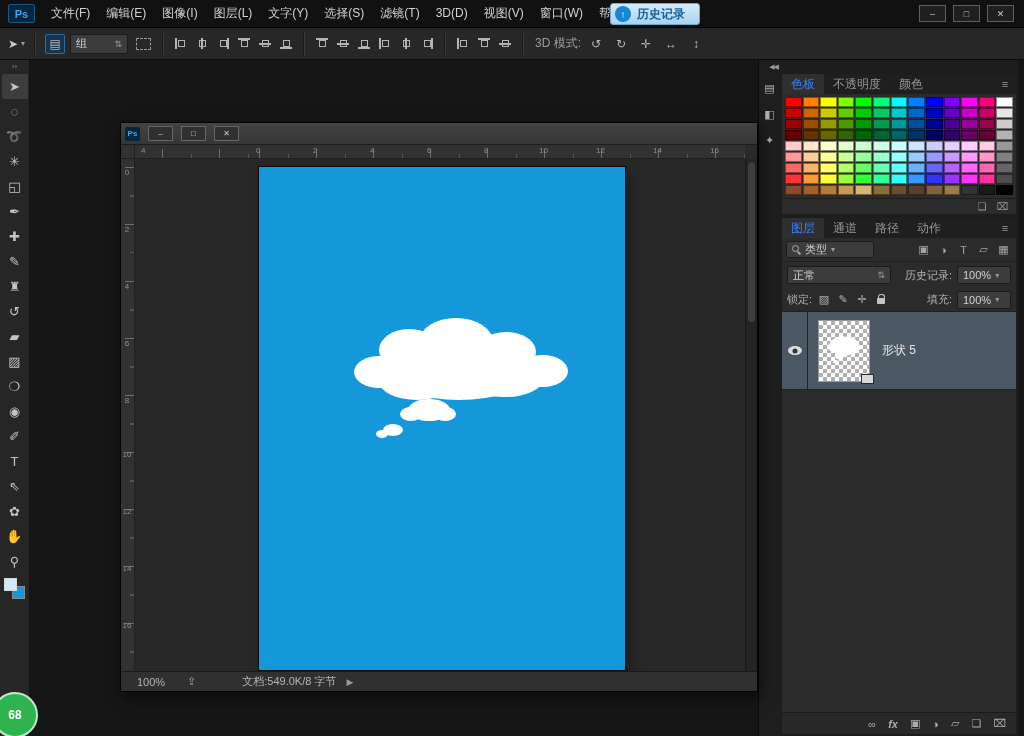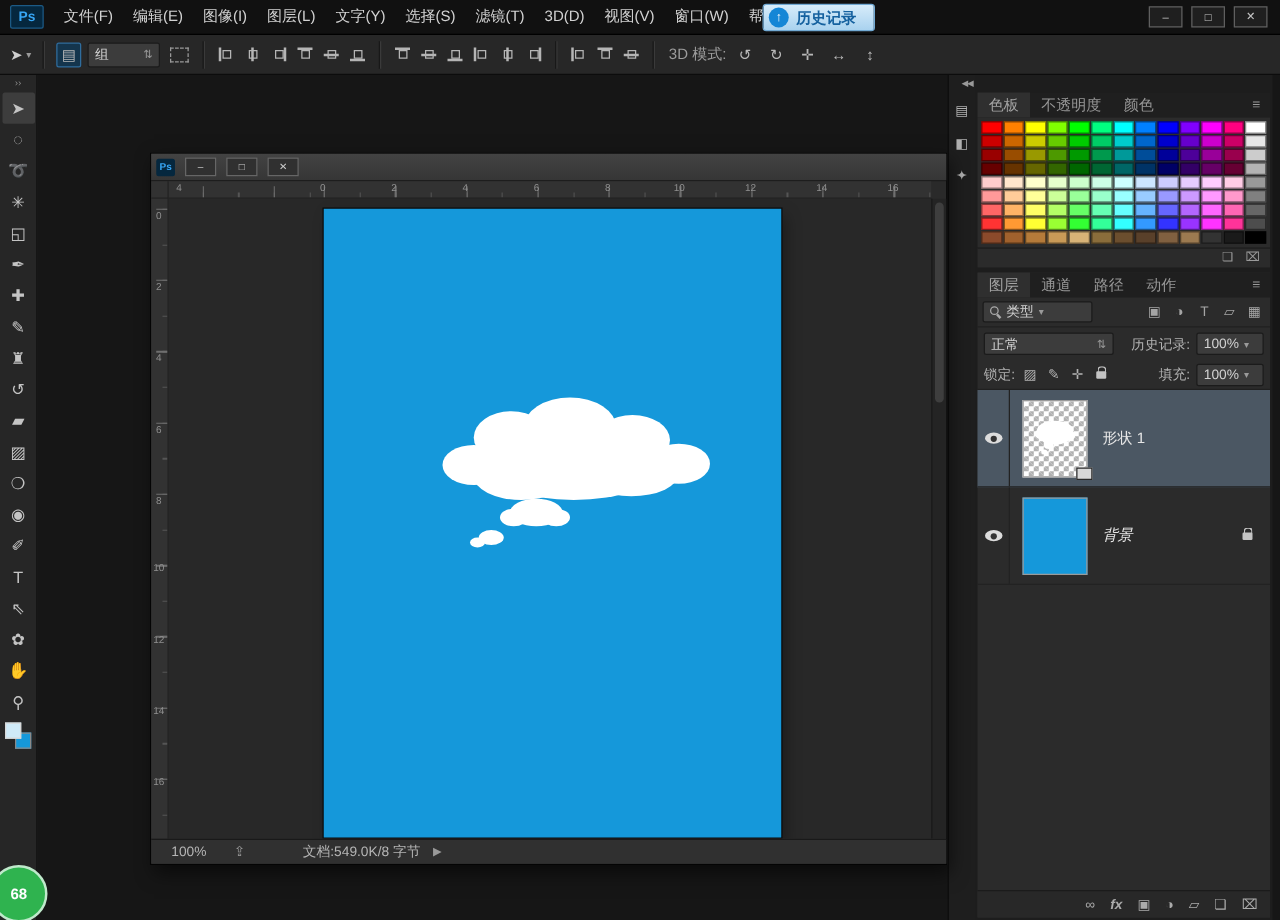--- a/index.html
+++ b/index.html
@@ -75,21 +75,21 @@
 
   
   .dockstrip{position:absolute;left:758px;top:60px;width:22px;height:676px;background:#1e1e1e;border-left:1px solid #0a0a0a;display:flex;flex-direction:column;align-items:center;padding-top:3px;z-index:12}
   .ds-expand{font-size:7px;color:#999;letter-spacing:-1px;align-self:flex-end;margin-right:2px;cursor:pointer}
   .ds-icon{width:18px;height:18px;display:flex;align-items:center;justify-content:center;color:#b0b0b0;font-size:11px;margin-top:8px;cursor:pointer}
 
   
   .dock{position:absolute;left:780px;top:60px;width:238px;height:676px;background:#1d1d1d;padding:14px 2px 2px 2px;z-index:12}
   .tabs{height:20px;background:#1f1f1f;display:flex;align-items:stretch}
   .tab{padding:0 9px;line-height:20px;font-size:12px;color:#969696;cursor:pointer;white-space:nowrap}
-  .tab.active{background:#2f2f2f;color:#a3a3a3}
+  .tab.active{background:#2f2f2f;color:#3b82f6}
   .tab-menu{margin-left:auto;width:22px;text-align:center;line-height:20px;color:#9a9a9a;font-size:11px;cursor:pointer}
   .swatches-body{background:#2b2b2b;padding:3px;display:grid;grid-template-columns:repeat(13,1fr);gap:1px;grid-auto-rows:10px;height:104px;overflow:hidden}
   .sw{border:1px solid rgba(0,0,0,.45);cursor:pointer}
   .panel-foot{height:16px;background:#2b2b2b;border-top:1px solid #1e1e1e;display:flex;justify-content:flex-end;align-items:center;gap:10px;padding:0 8px;color:#9a9a9a;font-size:10px}
   .layerspanel{position:absolute;left:2px;right:2px;top:158px;bottom:2px;background:#2b2b2b}
   .filter-row{height:24px;display:flex;align-items:center;gap:3px;padding:0 4px;border-bottom:1px solid #202020}
   .filter-select{height:17px;width:88px;display:flex;align-items:center;gap:4px;background:#3c3c3c;border:1px solid #1b1b1b;border-radius:2px;color:#cfcfcf;font-size:11px;padding:0 5px;cursor:pointer}
   .fspacer{flex:1}
   .f-icon{width:17px;height:17px;display:flex;align-items:center;justify-content:center;color:#a5a5a5;font-size:11px;cursor:pointer}
   .blend-row{height:26px;display:flex;align-items:center;gap:5px;padding:0 5px}
@@ -510,29 +510,21 @@
               <ellipse cx="26" cy="24" rx="15" ry="8"></ellipse>
               <ellipse cx="17" cy="27" rx="8" ry="5"></ellipse>
               <ellipse cx="35" cy="28" rx="8" ry="5"></ellipse>
               <ellipse cx="26" cy="30" rx="12" ry="6"></ellipse>
               <ellipse cx="21" cy="37" rx="4" ry="2.5"></ellipse>
               <ellipse cx="17" cy="42" rx="2.5" ry="2"></ellipse>
             </g>
           </svg>
           <span class="vmask-badge"></span>
         </span>
-        <span class="lname">形状 1</span>
-      </div>
-      <div class="layer-row">
-        <span class="eyecell">
-            <span class="eye"></span>
-          </span>
-        <span class="thumb" style="background: rgb(21, 152, 218);"></span>
-        <span class="lname italic">背景</span>
-        <span class="row-lock padlock"></span>
+        <span class="lname">形状 5</span>
       </div>
     </div>
     <div class="layers-foot">
       <span>∞</span>
       <span class="fx">fx</span>
       <span>▣</span>
       <span>◑</span>
       <span>▱</span>
       <span>❏</span>
       <span>⌧</span>

